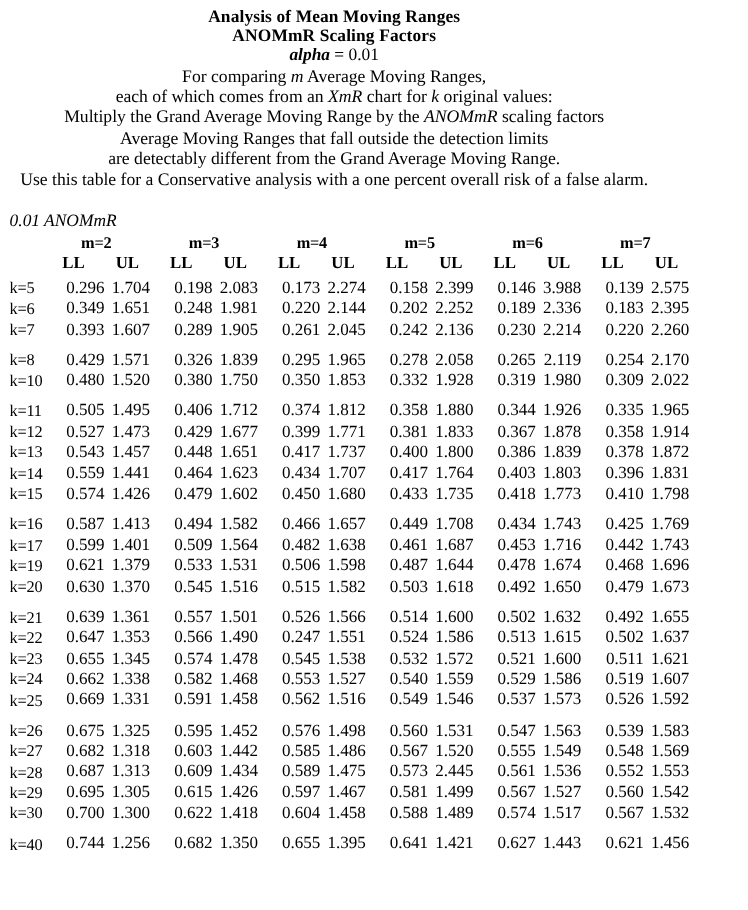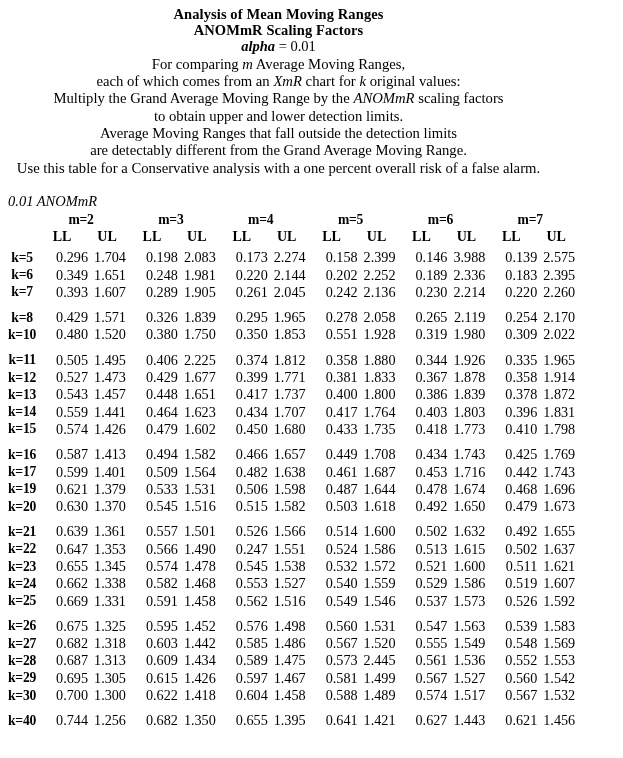--- a/index.html
+++ b/index.html
@@ -84,23 +84,23 @@
   }
   th.lim-head {
     font-weight: bold;
     font-size: 14px;
     text-align: center;
     padding-bottom: 4px;
   }
   th.corner { width: 52px; }
 
   td.kcell {
-    font-weight: bold;
+    font-weight: normal;
     font-size: 13.6px;
-    text-align: center;
+    text-align: left;
     width: 52px;
     letter-spacing: -0.2px;
   }
   td.val {
     text-align: right;
     font-size: 14.2px;
   }
   td.ll { width: 44px; padding-left: 20px; }
   td.ul { width: 44px; padding-left: 6px; }
 
@@ -118,21 +118,20 @@
   <div class="title-block">
     <div class="title-line-1">Analysis of Mean Moving Ranges</div>
     <div class="title-line-2">ANOMmR Scaling Factors</div>
     <div class="title-line-3"><span class="alpha">alpha</span><span> = 0.01</span></div>
   </div>
 
   <div class="intro-block">
     <div class="intro-line"><span>For comparing </span><span class="it">m</span><span> Average Moving Ranges,</span></div>
     <div class="intro-line"><span>each of which comes from an </span><span class="it">XmR</span><span> chart for </span><span class="it">k</span><span> original values:</span></div>
     <div class="intro-line"><span>Multiply the Grand Average Moving Range by the </span><span class="it">ANOMmR</span><span> scaling factors</span></div>
-    <div class="intro-line">to obtain upper and lower detection limits.</div>
     <div class="intro-line">Average Moving Ranges that fall outside the detection limits</div>
     <div class="intro-line">are detectably different from the Grand Average Moving Range.</div>
     <div class="intro-line">Use this table for a Conservative analysis with a one percent overall risk of a false alarm.</div>
   </div>
 
   <div class="table-label">0.01 ANOMmR</div>
 
   <table class="factor-table">
     <thead>
       <tr>
@@ -225,36 +224,36 @@
           <td class="val ul">2.170</td>
         </tr>
         <tr class="data-row">
           <td class="kcell">k=10</td>
           <td class="val ll">0.480</td>
           <td class="val ul">1.520</td>
           <td class="val ll">0.380</td>
           <td class="val ul">1.750</td>
           <td class="val ll">0.350</td>
           <td class="val ul">1.853</td>
-          <td class="val ll">0.551</td>
+          <td class="val ll">0.332</td>
           <td class="val ul">1.928</td>
           <td class="val ll">0.319</td>
           <td class="val ul">1.980</td>
           <td class="val ll">0.309</td>
           <td class="val ul">2.022</td>
         </tr>
         <tr class="group-gap">
           <td colspan="13"></td>
         </tr>
         <tr class="data-row">
           <td class="kcell">k=11</td>
           <td class="val ll">0.505</td>
           <td class="val ul">1.495</td>
           <td class="val ll">0.406</td>
-          <td class="val ul">2.225</td>
+          <td class="val ul">1.712</td>
           <td class="val ll">0.374</td>
           <td class="val ul">1.812</td>
           <td class="val ll">0.358</td>
           <td class="val ul">1.880</td>
           <td class="val ll">0.344</td>
           <td class="val ul">1.926</td>
           <td class="val ll">0.335</td>
           <td class="val ul">1.965</td>
         </tr>
         <tr class="data-row">

